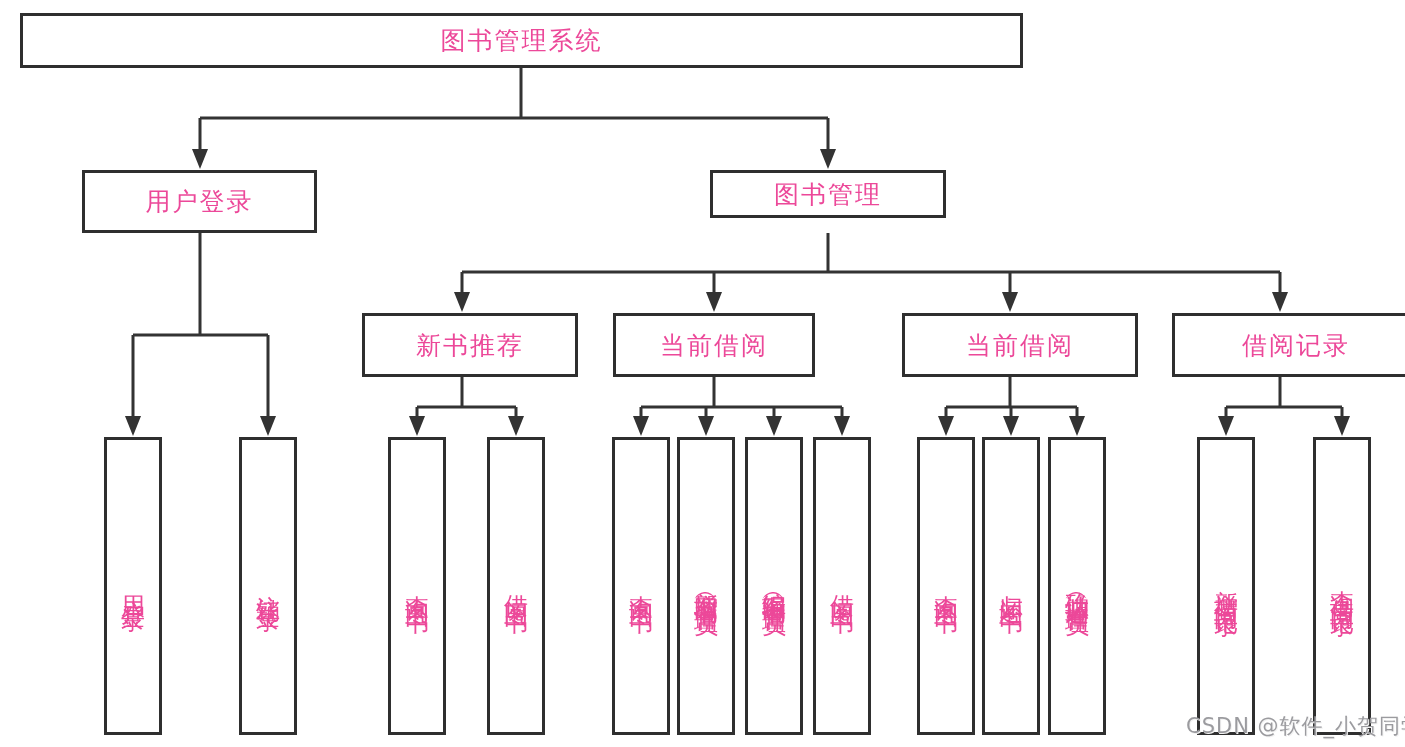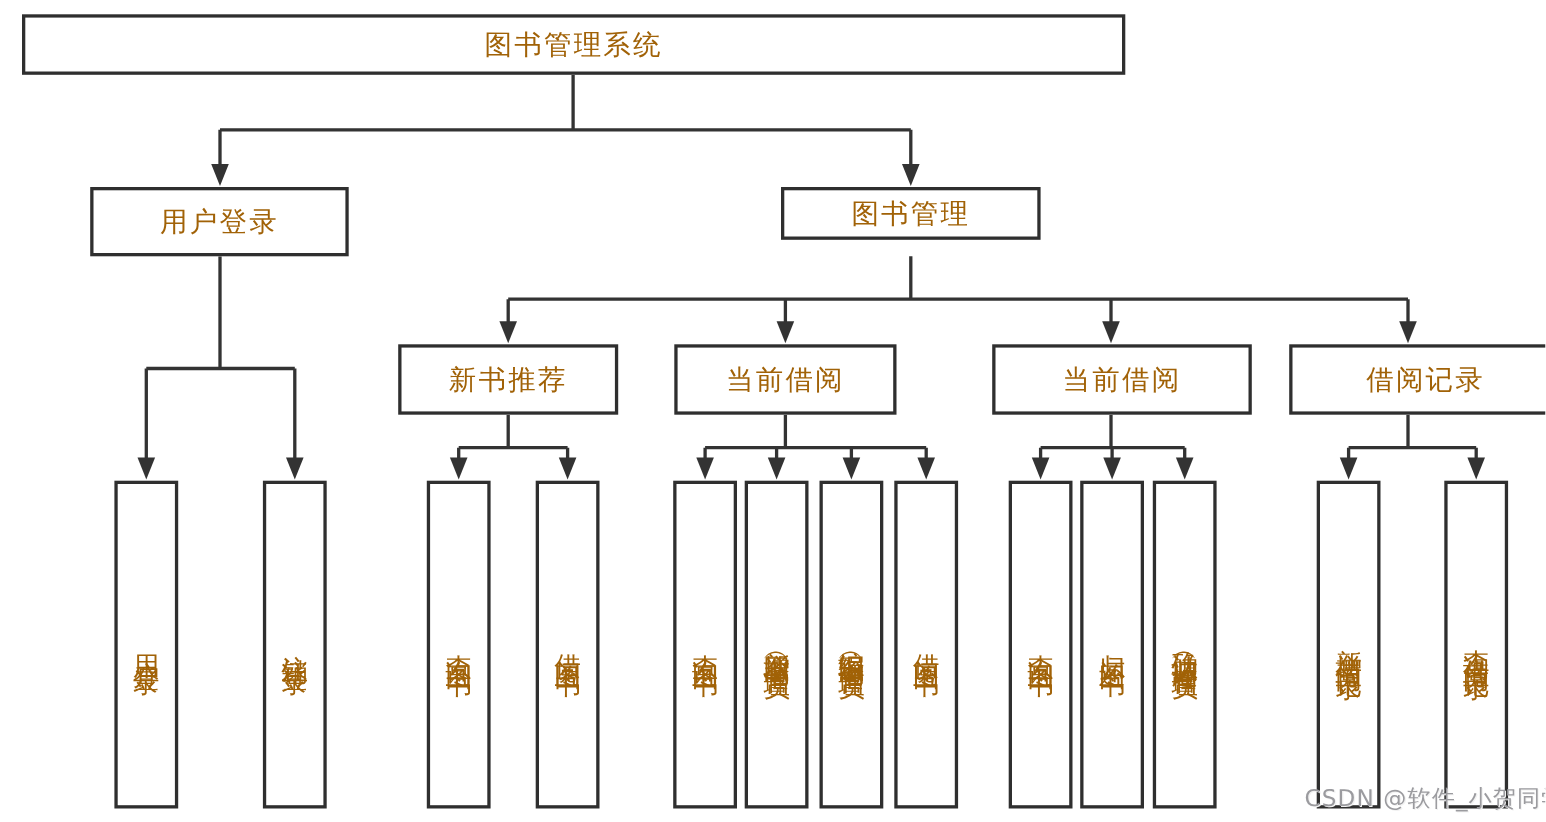--- a/index.html
+++ b/index.html
@@ -13,21 +13,21 @@
     height: 747px;
     background: #ffffff;
     font-family: "DejaVu Sans", "Liberation Sans", sans-serif;
     overflow: hidden;
   }
   .node {
     position: absolute;
     box-sizing: border-box;
     background: #ffffff;
     border: 3px solid #2f2f2f;
-    color: #a16207;
+    color: #ec4899;
     display: flex;
     align-items: center;
     justify-content: center;
     text-align: center;
   }
   .h-node {
     font-size: 25px;
     letter-spacing: 2px;
     line-height: 1;
     white-space: nowrap;
@@ -107,21 +107,21 @@
     <path d="M1280 377 V407 M1226 407 H1342 M1226 407 V420 M1342 407 V420"></path>
     <polygon points="1218,416 1234,416 1226,436"></polygon>
     <polygon points="1334,416 1350,416 1342,436"></polygon>
   </svg>
 
   <div class="node h-node" style="left:20px; top:13px; width:1003px; height:55px;">图书管理系统</div>
 
   <div class="node h-node" style="left:82px; top:170px; width:235px; height:63px;">用户登录</div>
   <div class="node h-node" style="left:710px; top:170px; width:236px; height:48px;">图书管理</div>
 
-  <div class="node h-node" style="left:362px; top:313px; width:200px; height:64px;">新书推荐</div>
+  <div class="node h-node" style="left:362px; top:313px; width:216px; height:64px;">新书推荐</div>
   <div class="node h-node" style="left:613px; top:313px; width:202px; height:64px;">当前借阅</div>
   <div class="node h-node" style="left:902px; top:313px; width:236px; height:64px;">当前借阅</div>
   <div class="node h-node" style="left:1172px; top:313px; width:248px; height:64px;">借阅记录</div>
 
   <div class="node v-node" style="left:104px; top:437px; width:58px; height:298px;">用户登录</div>
   <div class="node v-node" style="left:239px; top:437px; width:58px; height:298px;">注销登录</div>
 
   <div class="node v-node" style="left:388px; top:437px; width:58px; height:298px;">查询图书</div>
   <div class="node v-node" style="left:487px; top:437px; width:58px; height:298px;">借阅图书</div>
 

